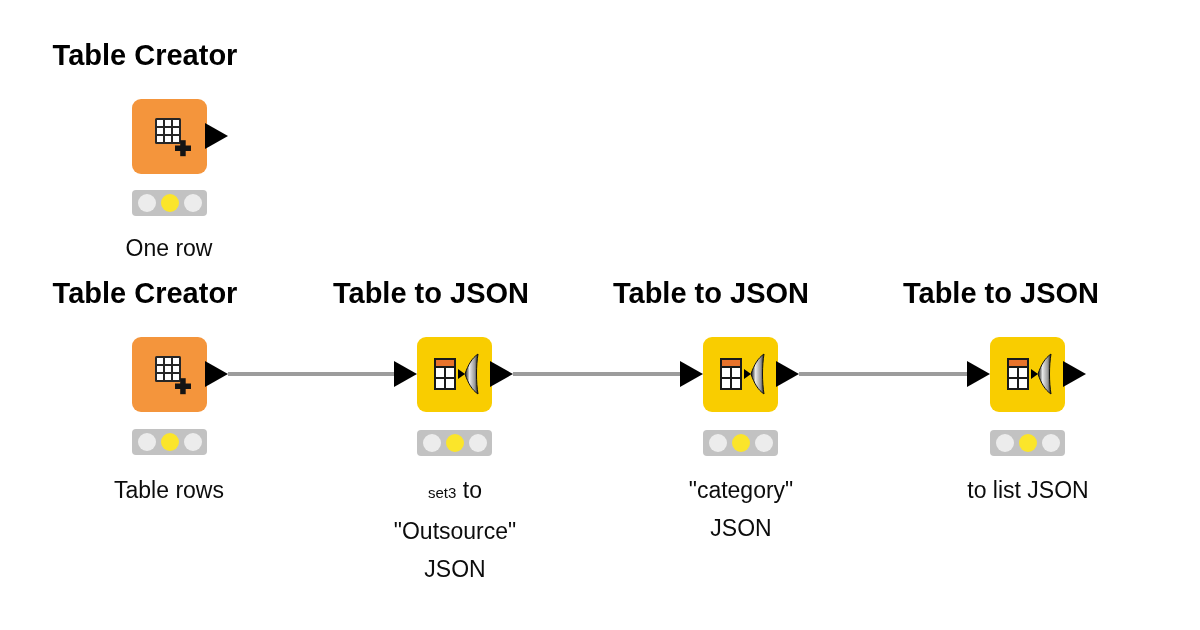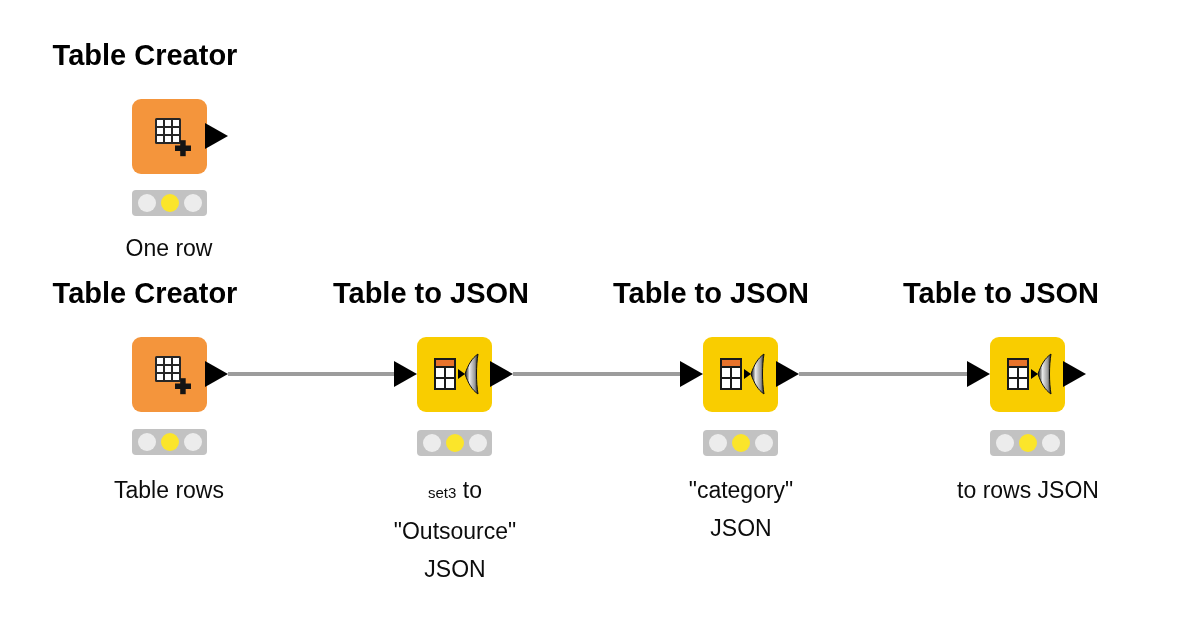--- a/index.html
+++ b/index.html
@@ -189,13 +189,13 @@
       <path d="M34,23 C37,14 41,7 47,3 C45,15 45,31 47,43 C41,39 37,32 34,23 Z" fill="url(#horngrad)" stroke="#111" stroke-width="1"></path>
     </svg>
   </span>
 </div>
 <div class="abs port" style="left:1063px;top:361px"></div>
 <div class="abs traffic-light" style="left:990px;top:430px">
   <span class="tl-dot"></span>
   <span class="tl-dot on-yellow"></span>
   <span class="tl-dot"></span>
 </div>
-<div class="abs node-caption" style="left:898px;top:471px">to rows JSON</div>
+<div class="abs node-caption" style="left:898px;top:471px">to list JSON</div>
 
 </body></html>

